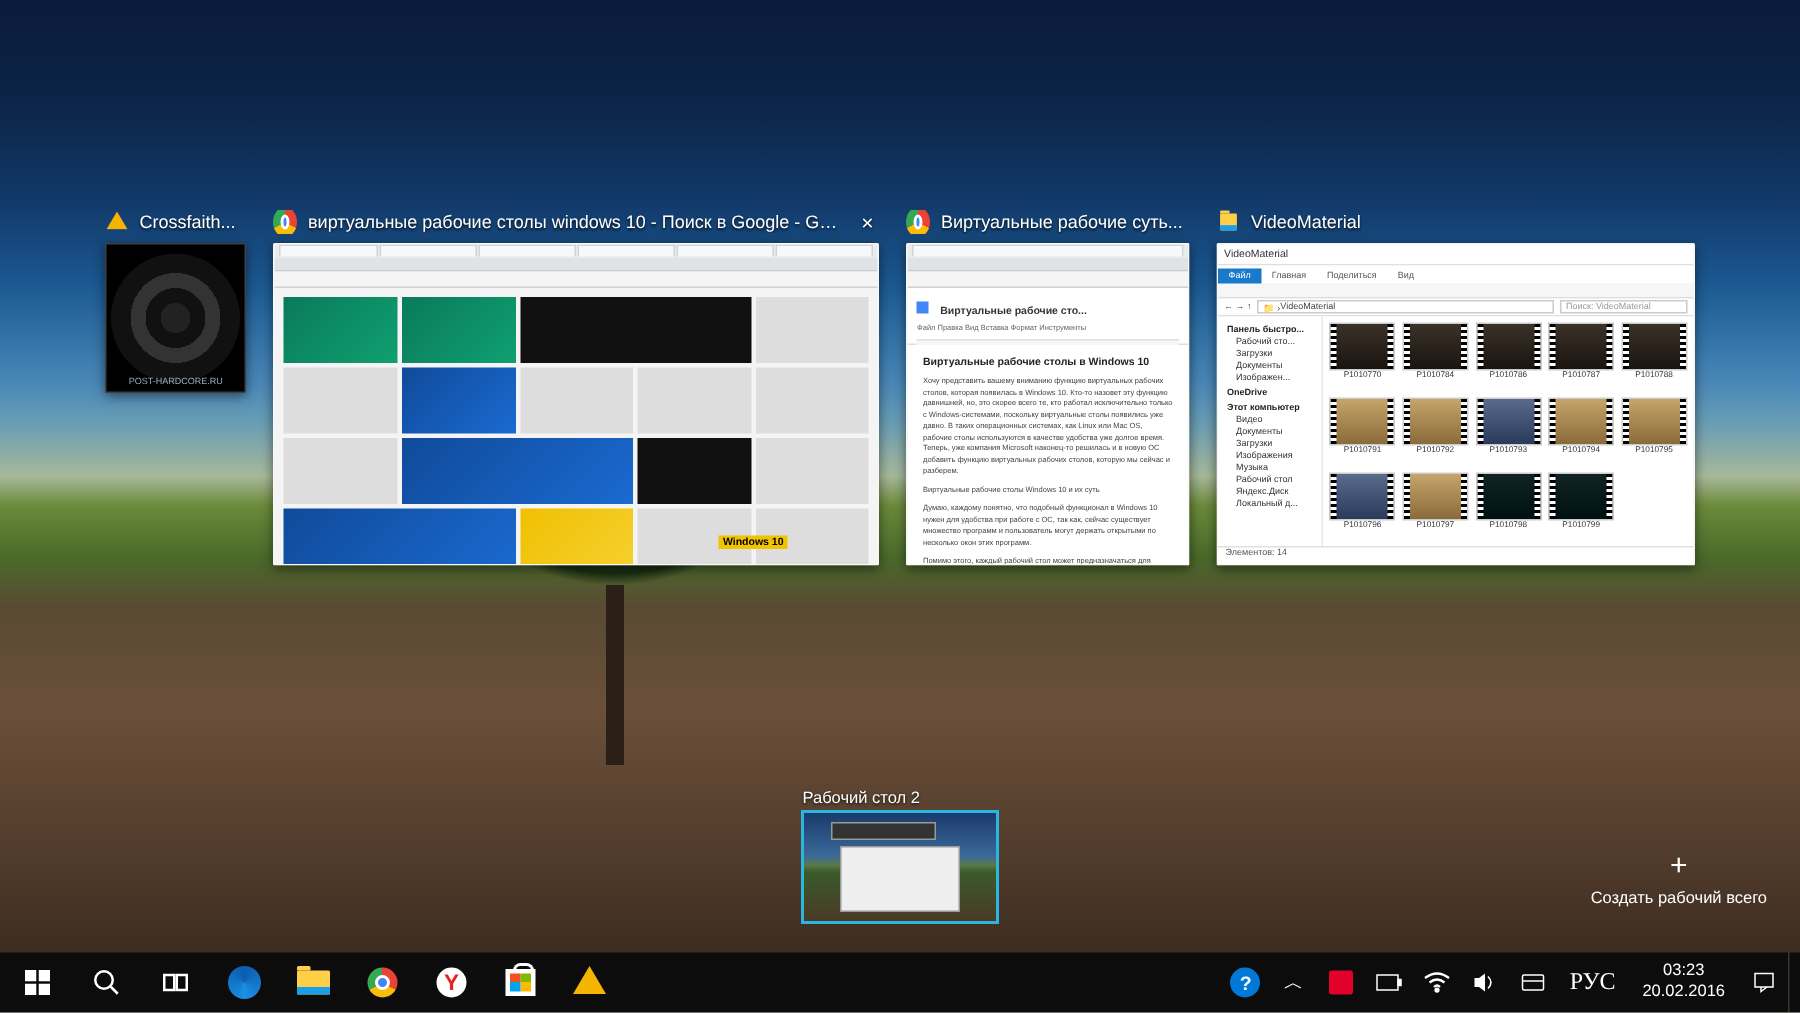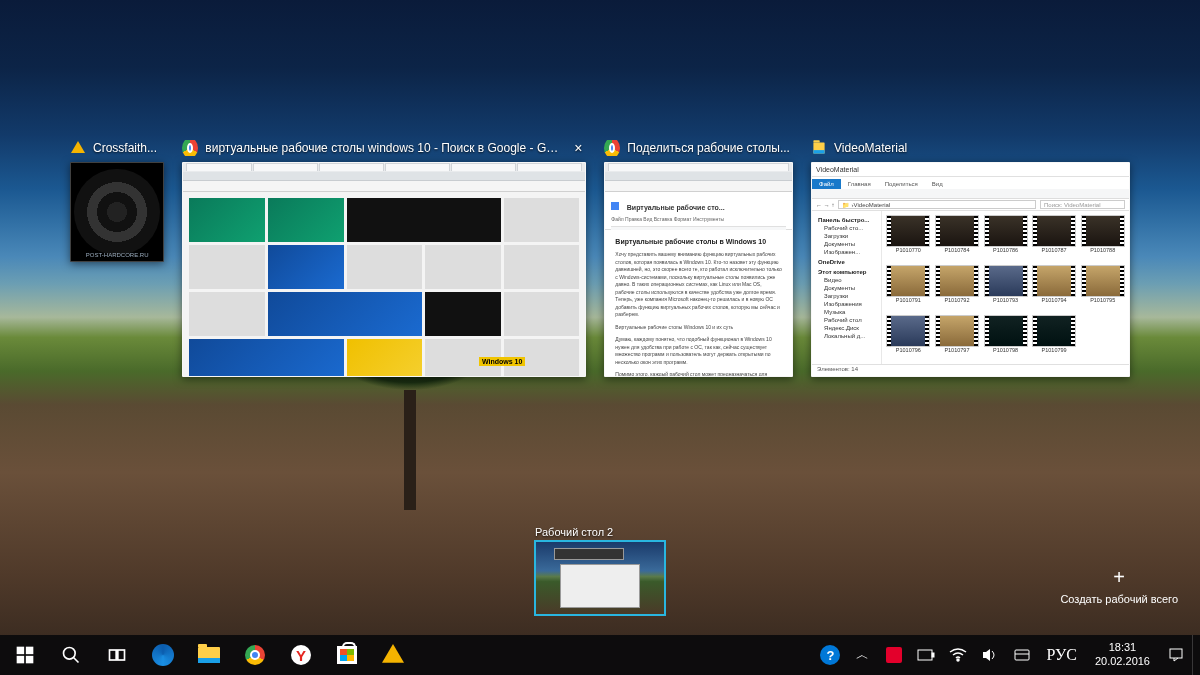--- a/index.html
+++ b/index.html
@@ -185,21 +185,21 @@
       </div>
       <div class="w10badge">Windows 10</div>
     </div>
   </div>
 
   <div class="win w3">
     <div class="win-title">
       <span class="app-ico">
           <span class="ico-chrome"></span>
         </span>
-      <span>Поделиться рабочие столы...</span>
+      <span>Виртуальные рабочие суть...</span>
     </div>
     <div class="thumb">
       <div class="chrome-tabs">
           <span></span>
         </div>
       <div class="chrome-top"></div>
       <div class="toolbar"></div>
       <div class="docs-top">
         <span class="docs-blue"></span>
         <span class="docs-title">Виртуальные рабочие сто...</span>
@@ -407,21 +407,21 @@
         </svg>
       </div>
     <div class="tray">
         <svg width="16" height="14" viewBox="0 0 16 14" fill="none" stroke="#fff">
           <rect x="1" y="2" width="14" height="10" rx="1"></rect>
           <line x1="1" y1="6" x2="15" y2="6"></line>
         </svg>
       </div>
     <div class="lang">РУС</div>
     <div class="clock">
-      <div>18:31</div>
+      <div>03:23</div>
       <div>20.02.2016</div>
     </div>
     <div class="tray">
         <svg width="16" height="16" viewBox="0 0 16 16" fill="none" stroke="#fff">
           <rect x="2" y="2" width="12" height="9"></rect>
           <path d="M6 11 L6 14 L10 11"></path>
         </svg>
       </div>
     <div class="show-desktop"></div>
   </div>

